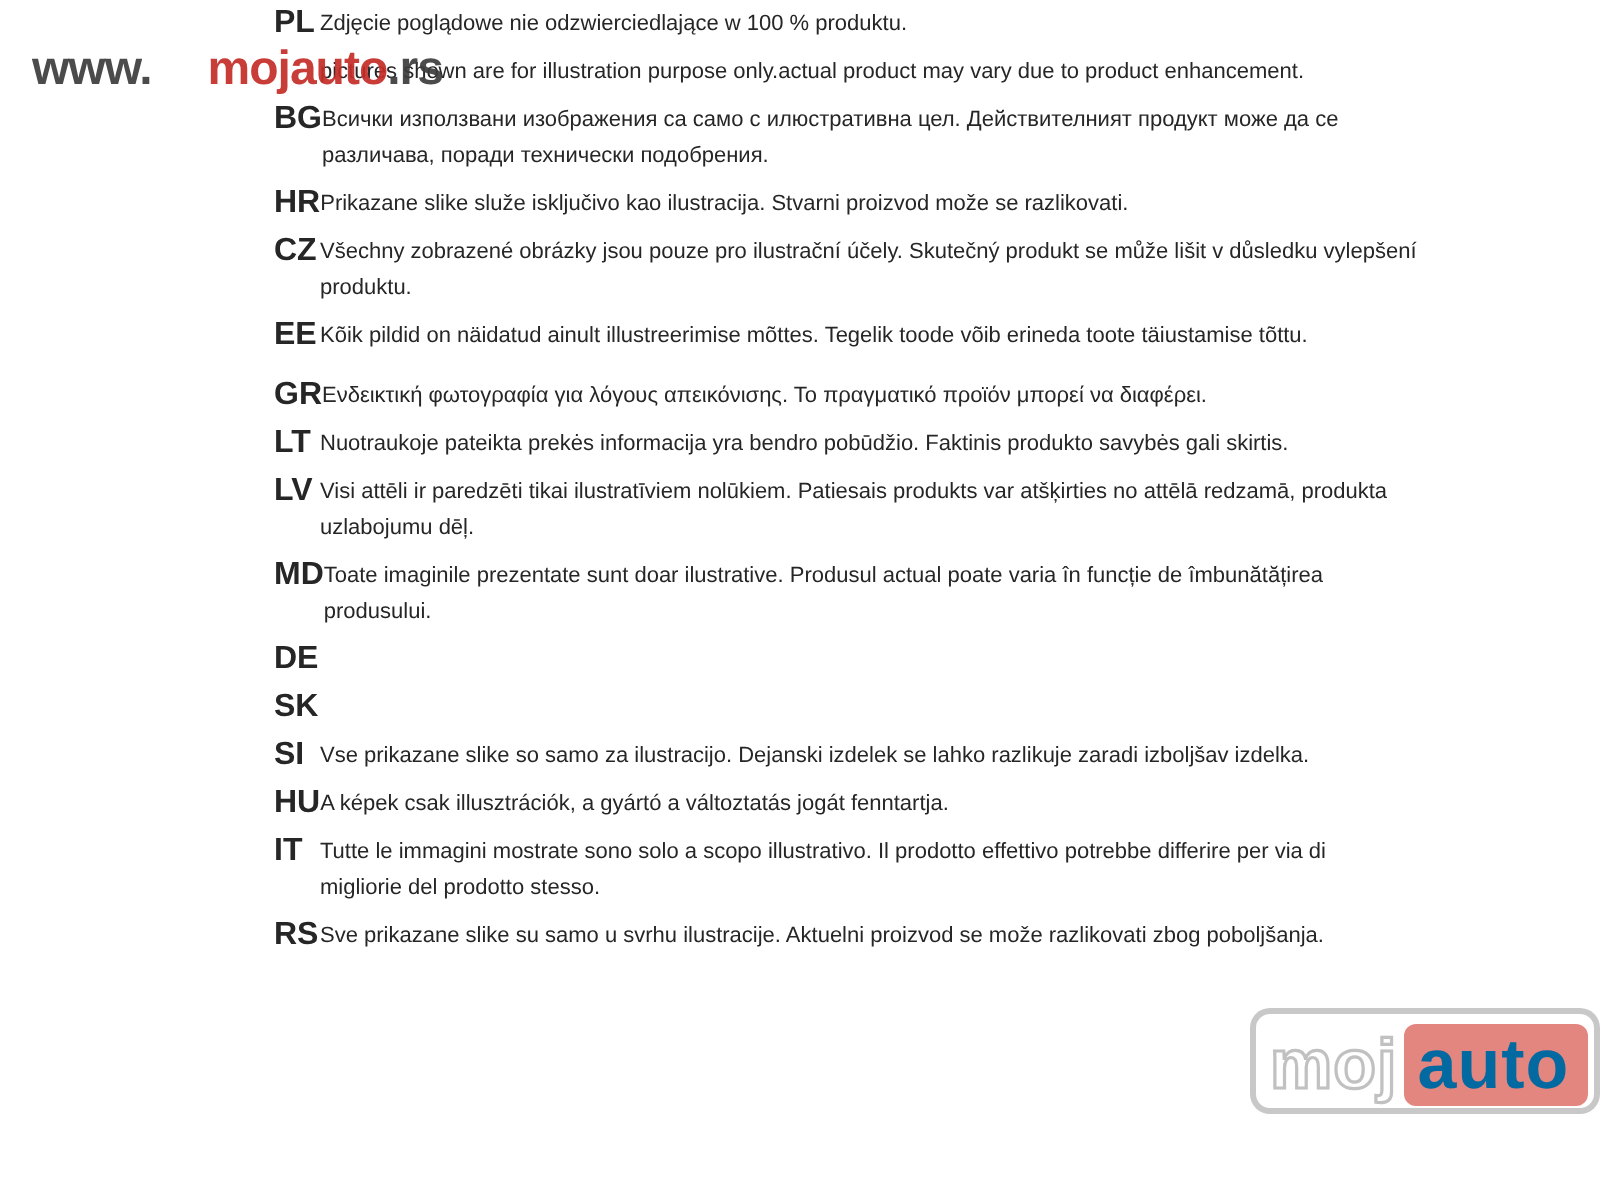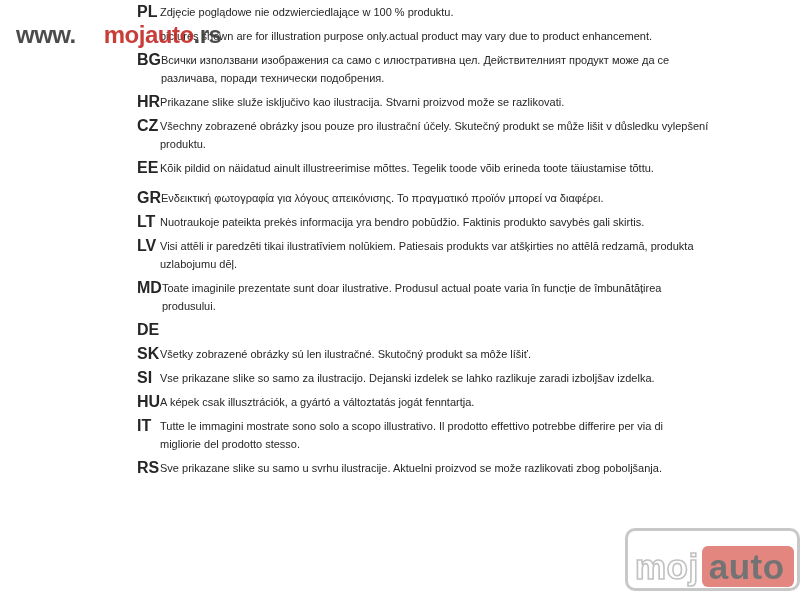--- a/index.html
+++ b/index.html
@@ -40,47 +40,47 @@
     letter-spacing: -0.5px;
     white-space: nowrap;
     z-index: 2;
   }
   .watermark .dark { color: rgba(60,60,60,0.92); }
   .watermark .red  { color: rgba(196,44,40,0.92); margin-left: 28px; }
 
   
   .logo {
     position: absolute;
-    left: 625px; top: 528px;
+    left: 625px; top: 504px;
     height: 43px;
     border: 3px solid rgba(182,182,182,0.75);
     border-radius: 10px;
     background: rgba(255,255,255,0.55);
     display: flex; align-items: center;
-    padding: 14px 3px 0 7px;
+    padding: 4px 3px 0 7px;
     z-index: 2;
   }
   .logo .moj {
     font-size: 35px; font-weight: bold; line-height: 1;
     color: #ffffff;
     -webkit-text-stroke: 1.6px rgba(186,186,186,0.9);
     text-shadow: 0 0 1px rgba(190,190,190,0.6);
     letter-spacing: 0.5px;
   }
   .logo .auto-box {
     background: rgba(216,88,79,0.72);
     border-radius: 6px;
     margin-left: 3px;
     padding: 0 9px 5px 7px;
     height: 36px;
     display: flex; align-items: center;
   }
   .logo .auto {
     font-size: 35px; font-weight: bold; line-height: 1;
-    color: #737373;
+    color: #0369a1;
     letter-spacing: 0.5px;
     margin-top: 4px;
   }
 </style>
 </head>
 <body>
 
 <div class="watermark">
   <span class="dark">www.</span><span class="red">mojauto</span><span class="dark">.rs</span>
 </div>
@@ -141,21 +141,20 @@
   </div>
 
   <div class="row">
     <span class="lbl">DE</span>
   </div>
 
 
 
   <div class="row">
     <span class="lbl">SK</span>
-    <p class="txt">Všetky zobrazené obrázky sú len ilustračné. Skutočný produkt sa môže líšiť.</p>
   </div>
 
   <div class="row">
     <span class="lbl">SI</span>
     <p class="txt">Vse prikazane slike so samo za ilustracijo. Dejanski izdelek se lahko razlikuje zaradi izboljšav izdelka.</p>
   </div>
 
 
   <div class="row">
     <span class="lbl">HU</span>

